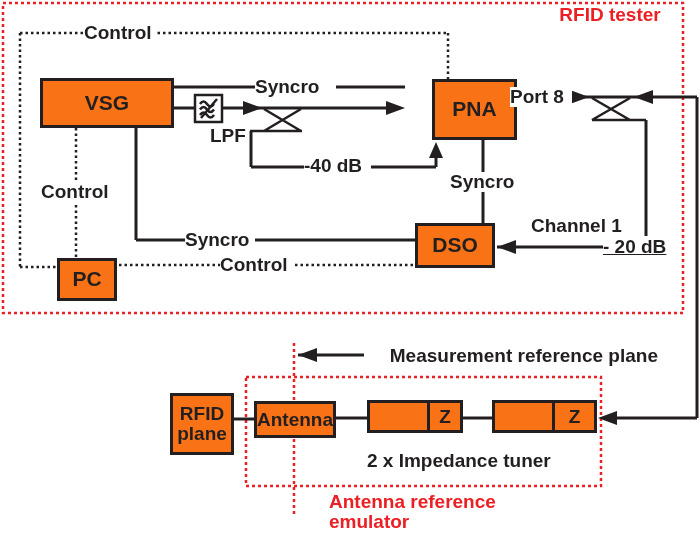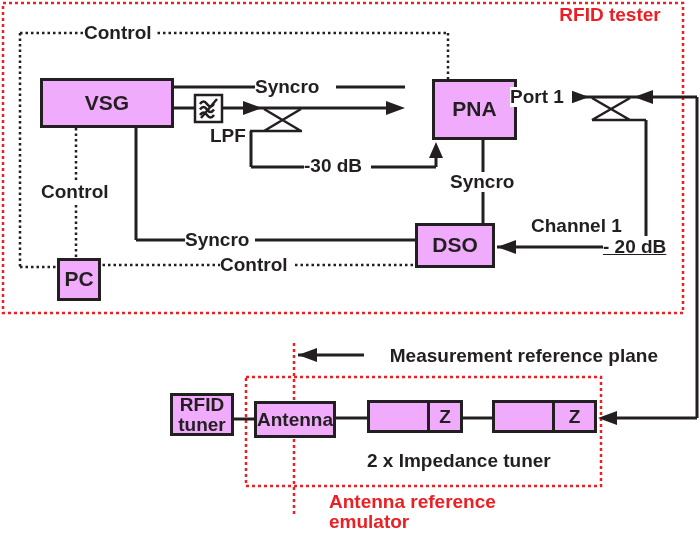--- a/index.html
+++ b/index.html
@@ -6,21 +6,21 @@
   .canvas{position:relative;width:700px;height:537px;background:#fff;overflow:hidden;
           font-family:"Liberation Sans",sans-serif;}
   .wires{position:absolute;left:0;top:0;z-index:1;}
   .w{stroke:var(--line,#231f20);stroke-width:3;fill:none;}
   .w2{stroke:var(--line,#231f20);stroke-width:2.5;fill:none;}
   .ah{fill:var(--line,#231f20);stroke:none;}
   .d{stroke:var(--line,#231f20);stroke-width:2.5;fill:none;stroke-dasharray:2.5 3;}
   .r{stroke:var(--accent,#ec2024);stroke-width:2.5;fill:none;stroke-dasharray:3 3;}
   .icon-fill{fill:#fff;stroke:var(--line,#231f20);stroke-width:2.5;}
   .box{position:absolute;z-index:2;box-sizing:border-box;border:3px solid var(--line,#231f20);
-       background:#f0abfc;display:flex;align-items:center;justify-content:center;
+       background:#f97316;display:flex;align-items:center;justify-content:center;
        font-weight:700;color:var(--line,#231f20);font-size:21px;line-height:1.05;text-align:right;}
   .box.small-font{font-size:19px;}
   .tuner{padding:0;}
   .tuner .body{flex:1;height:100%;}
   .tuner .zcell{height:100%;border-left:3px solid var(--line,#231f20);display:flex;
        align-items:center;justify-content:center;font-size:19px;font-weight:700;}
   .lbl{position:absolute;z-index:3;font-weight:700;font-size:19px;line-height:20px;
        color:var(--line,#231f20);text-align:left;background:#fff;white-space:nowrap;}
   .lbl.clear{background:transparent;}
   .lbl.red{color:var(--accent,#ec2024);background:transparent;}
@@ -118,27 +118,27 @@
   </div>
 
   <div class="box" style="left:407px;top:79px;width:85px;height:61px;margin-left:25px;">
     <span>PNA</span>
   </div>
 
   <div class="box" style="left:415px;top:223px;width:80px;height:45px;">
     <span>DSO</span>
   </div>
 
-  <div class="box" style="left:57px;top:258px;width:44px;height:43px;">
+  <div class="box" style="left:57px;top:258px;width:60px;height:43px;">
     <span>PC</span>
   </div>
 
-  <div class="box small-font" style="left:170px;top:393px;width:64px;height:43px;flex-direction:column;">
+  <div class="box small-font" style="left:170px;top:393px;width:64px;height:62px;flex-direction:column;">
     <span>RFID</span>
-    <span>tuner</span>
+    <span>plane</span>
   </div>
 
   <div class="box small-font" style="left:254px;top:401px;width:82px;height:37px;">
     <span>Antenna</span>
   </div>
 
   <div class="box tuner" style="left:367px;top:400px;width:96px;height:33px;">
     <div class="body"></div>
     <div class="zcell" style="width:30px;">
       <span>Z</span>
@@ -151,23 +151,23 @@
       <span>Z</span>
     </div>
   </div>
 
   <div class="lbl" style="left:84px;top:23px;width:71px;">Control</div>
 
   <div class="lbl" style="left:255px;top:77px;width:81px;">Syncro</div>
 
   <div class="lbl clear" style="left:186px;top:126px;width:45px;margin-left:24px;">LPF</div>
 
-  <div class="lbl" style="left:510px;top:87px;width:62px;">Port 1</div>
+  <div class="lbl" style="left:510px;top:87px;width:62px;">Port 8</div>
 
-  <div class="lbl" style="left:304px;top:156px;width:67px;">-30 dB</div>
+  <div class="lbl" style="left:304px;top:156px;width:67px;">-40 dB</div>
 
   <div class="lbl" style="left:41px;top:182px;width:70px;">Control</div>
 
   <div class="lbl" style="left:450px;top:172px;width:66px;">Syncro</div>
 
   <div class="lbl clear" style="left:531px;top:216px;width:94px;">Channel 1</div>
 
   <div class="lbl" style="left:603px;top:237px;width:77px;text-decoration:underline;">- 20 dB</div>
 
   <div class="lbl" style="left:185px;top:230px;width:70px;">Syncro</div>

